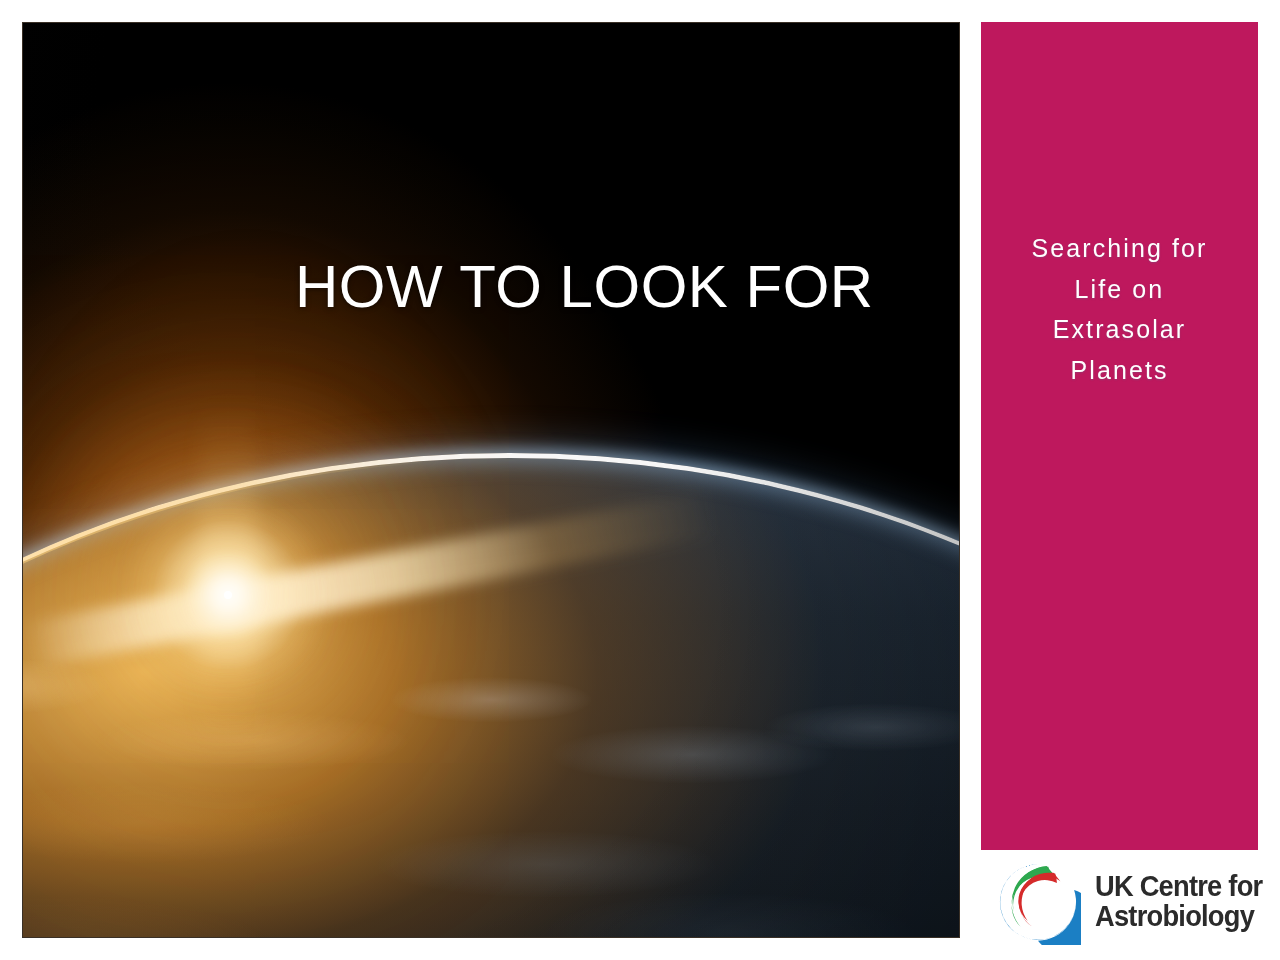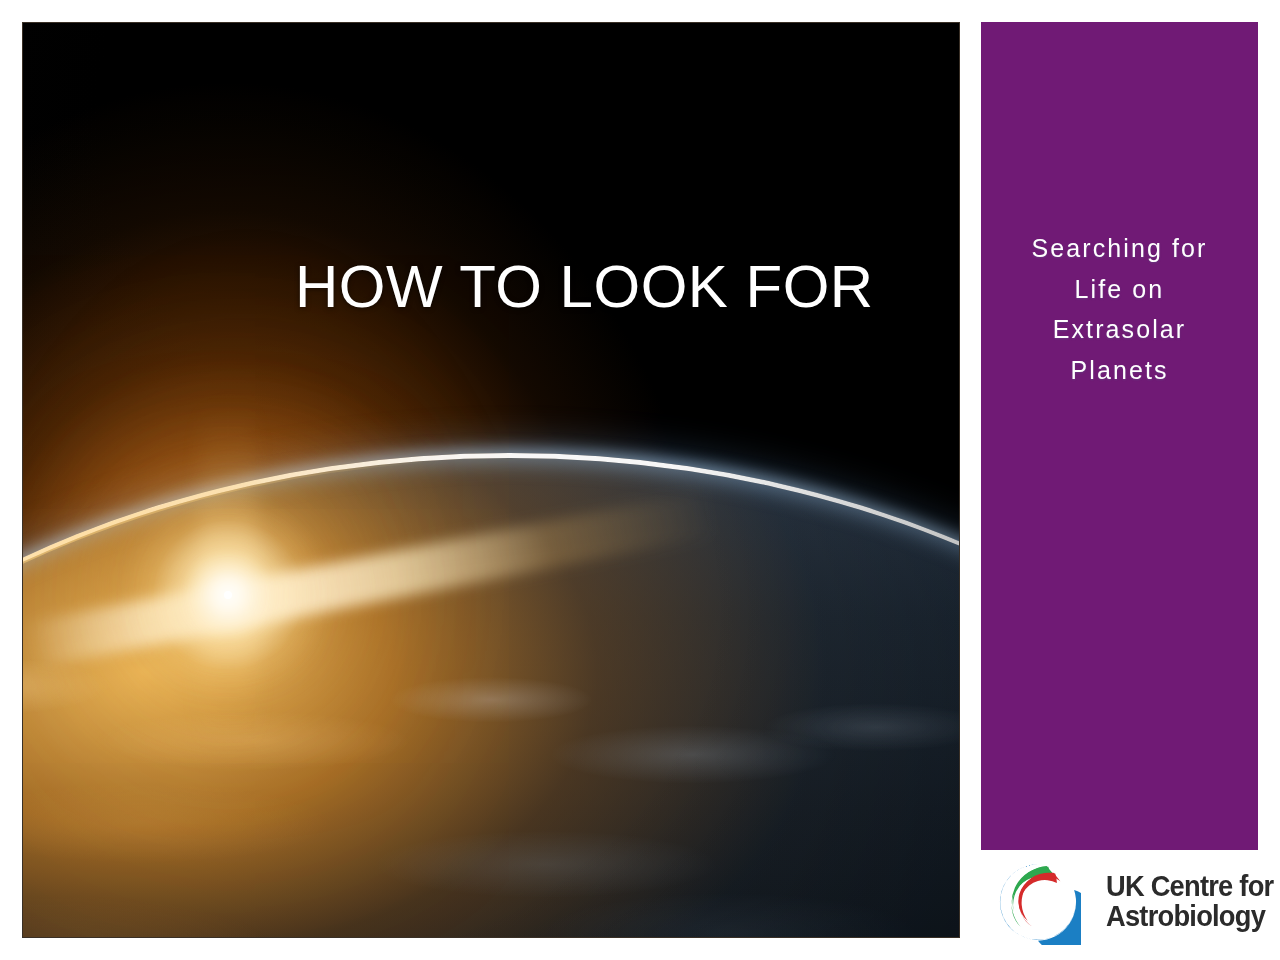--- a/index.html
+++ b/index.html
@@ -212,21 +212,21 @@
     z-index: 40;
   }
 
   
   #side-panel {
     position: absolute;
     left: 981px;
     top: 22px;
     width: 277px;
     height: 828px;
-    background: #701a75;
+    background: #be185d;
   }
   #subtitle {
     position: absolute;
     left: 14px;
     right: 14px;
     top: 206px;
     margin: 0;
     text-align: center;
     color: #ffffff;
     font-size: 25px;
@@ -238,21 +238,21 @@
 
   
   #logo {
     position: absolute;
     left: 995px;
     top: 856px;
     width: 265px;
     height: 92px;
     display: flex;
     align-items: center;
-    gap: 25px;
+    gap: 14px;
   }
   #logo-mark {
     width: 86px;
     height: 86px;
     flex: 0 0 86px;
   }
   #logo-text {
     color: #2b2b2b;
     font-size: 29px;
     line-height: 1.02;

